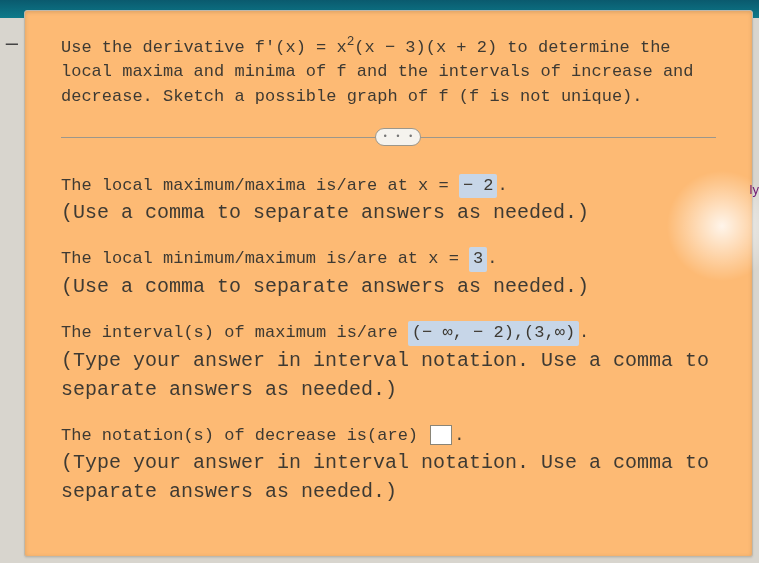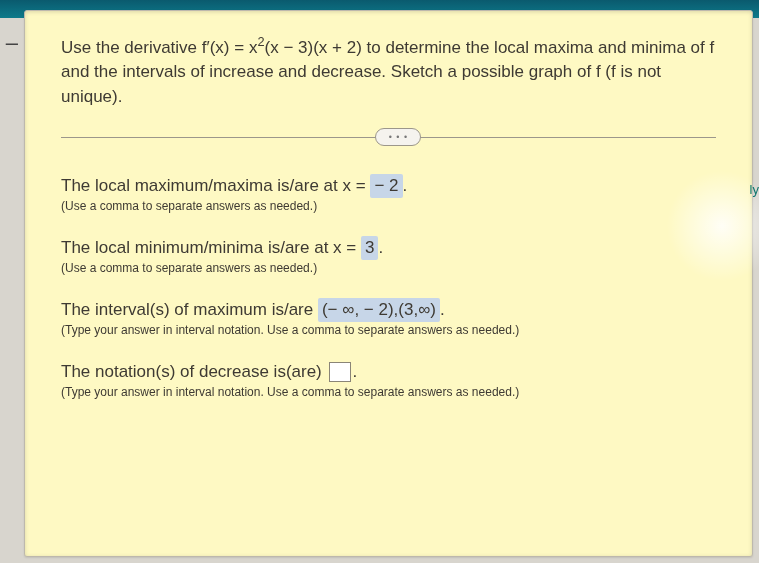--- a/index.html
+++ b/index.html
@@ -27,26 +27,27 @@
       font-size: 22px;
       padding-top: 6px;
       text-align: right;
     }
     .page {
       position: absolute;
       left: 24px;
       right: 6px;
       top: 10px;
       bottom: 6px;
-      background: #fef9c3;
+      background: #fdba74;
       border: 1px solid #bdb8ad;
       border-radius: 3px;
       padding: 22px 36px 18px 36px;
       color: #3e3a33;
       box-shadow: 0 1px 4px rgba(0,0,0,0.15) inset, 0 1px 2px rgba(0,0,0,0.1);
+      font-family: Liberation Mono, monospace;
     }
     .prompt {
       font-size: 17px;
       line-height: 1.45;
       margin-bottom: 18px;
     }
     .sup { vertical-align: super; font-size: 0.75em; }
     .divider-wrap {
       position: relative;
       height: 20px;
@@ -68,21 +69,21 @@
       border-radius: 10px;
       background: #f5f3ee;
       display: flex;
       align-items: center;
       justify-content: center;
       font-size: 9px;
       color: #777;
       letter-spacing: 1px;
     }
     .block { margin-bottom: 20px; font-size: 17px; line-height: 1.45; }
-    .hint { font-size: 12px; }
+    .hint { font-size: 20px; }
     .answer-chip {
       display: inline-block;
       background: #c7d6e8;
       padding: 0 4px;
       border-radius: 2px;
       color: #3e3a33;
     }
     .ans-box {
       display: inline-block;
       width: 22px;
@@ -100,21 +101,21 @@
       height: 120px;
       border-radius: 50%;
       background: radial-gradient(circle, rgba(255,255,255,0.85) 0%, rgba(255,255,255,0.0) 65%);
       pointer-events: none;
     }
     .edge-mark {
       position: absolute;
       right: 0;
       top: 182px;
       font-size: 13px;
-      color: #0f766e;
+      color: #701a75;
     }
   </style>
 </head>
 <body>
 
 <div class="top-band"></div>
 <div class="left-fragment">–</div>
 
 <div class="page">
 
@@ -128,21 +129,21 @@
       <span>• • •</span>
     </div>
   </div>
 
   <div class="block">
     <span>The local maximum/maxima is/are at x = </span><span class="answer-chip">− 2</span><span>.</span>
     <div class="hint">(Use a comma to separate answers as needed.)</div>
   </div>
 
   <div class="block">
-    <span>The local minimum/minima is/are at x = </span><span class="answer-chip">3</span><span>.</span>
+    <span>The local minimum/maximum is/are at x = </span><span class="answer-chip">3</span><span>.</span>
     <div class="hint">(Use a comma to separate answers as needed.)</div>
   </div>
 
   <div class="block">
     <span>The interval(s) of maximum is/are </span><span class="answer-chip">(− ∞, − 2),(3,∞)</span><span>.</span>
     <div class="hint">(Type your answer in interval notation. Use a comma to separate answers as needed.)</div>
   </div>
 
   <div class="block">
     <span>The notation(s) of decrease is(are) </span><span class="ans-box"></span><span>.</span>

